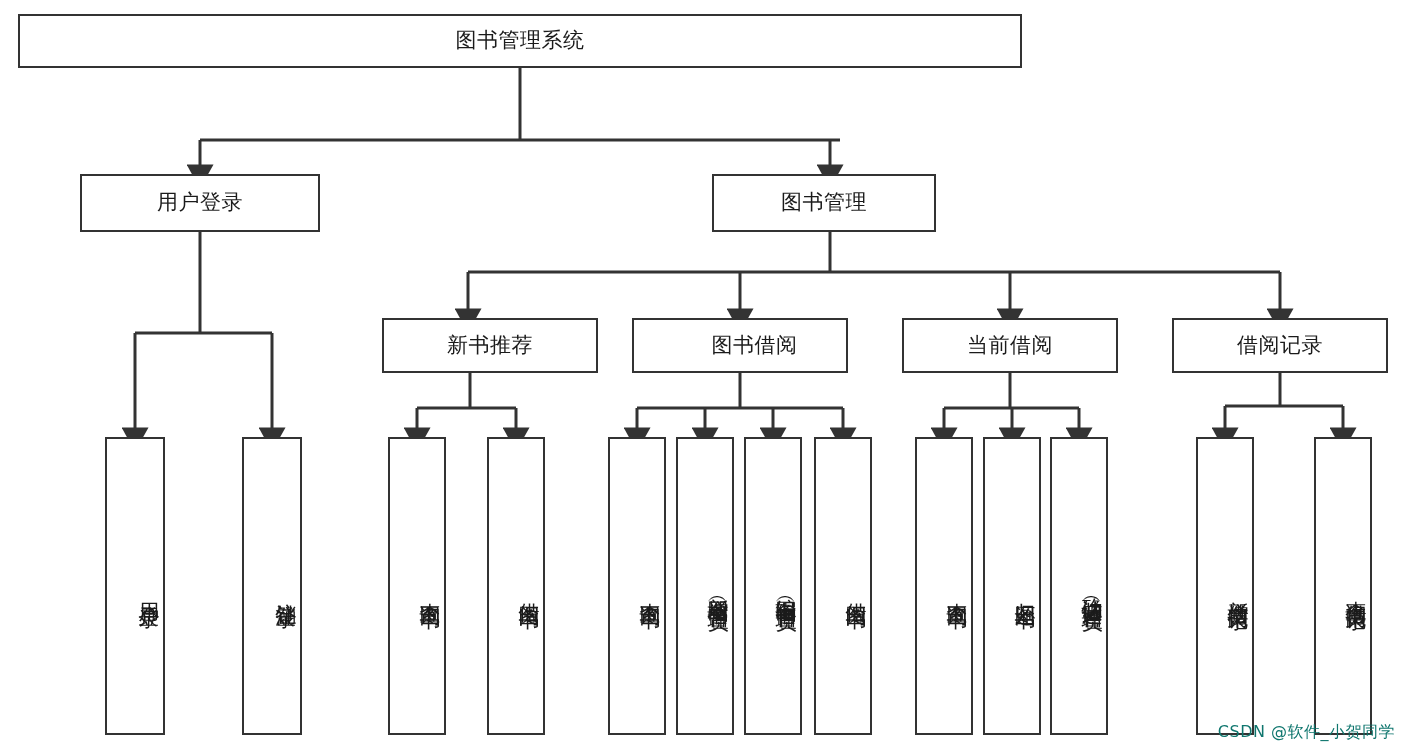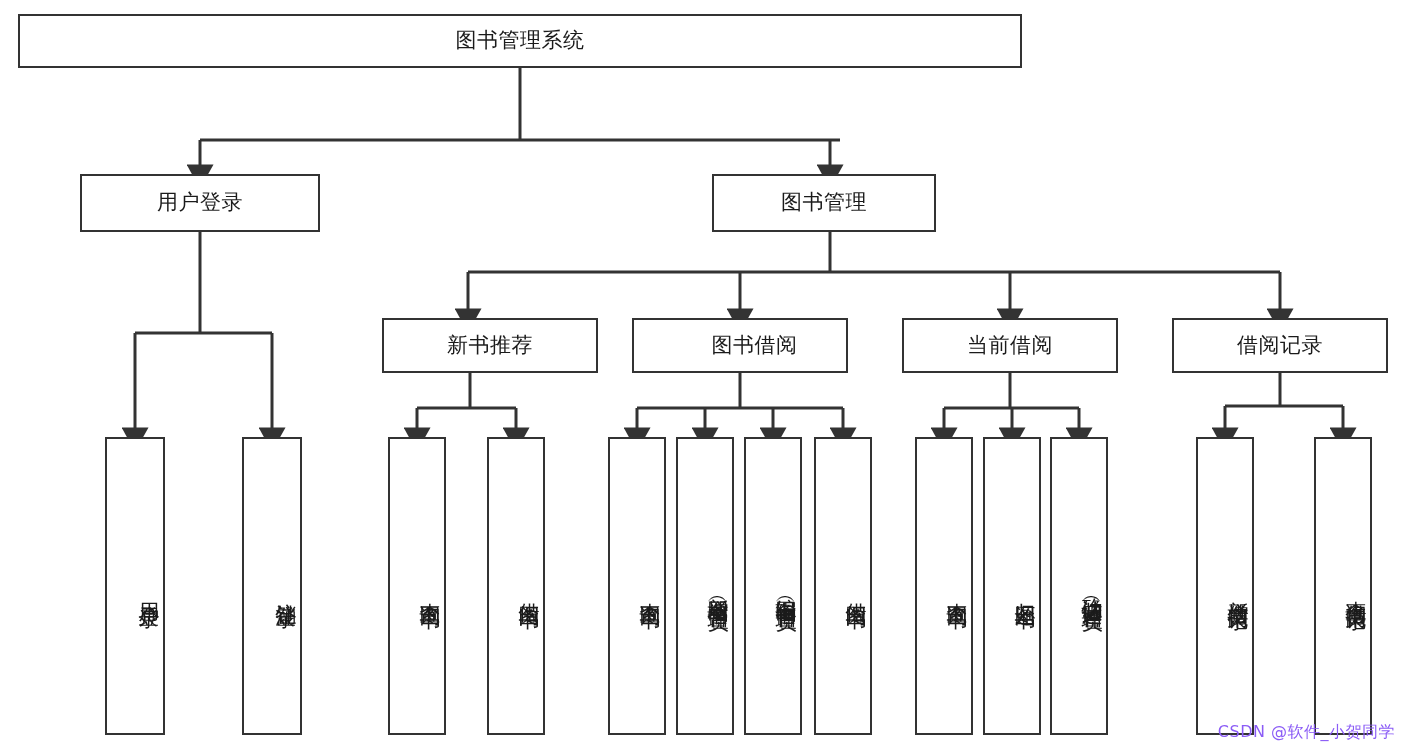--- a/index.html
+++ b/index.html
@@ -53,21 +53,21 @@
   .node.v .vtext {
     writing-mode: vertical-rl;
     text-orientation: upright;
     white-space: nowrap;
   }
   #watermark {
     position: absolute;
     right: 10px;
     bottom: 4px;
     font-size: 16px;
-    color: #8b5cf6;
+    color: #0f766e;
     letter-spacing: 0.5px;
     white-space: nowrap;
   }
 </style>
 </head>
 <body>
 
 <div id="canvas">
 
   <svg id="edges" viewBox="0 0 1405 747" width="1405" height="747">

